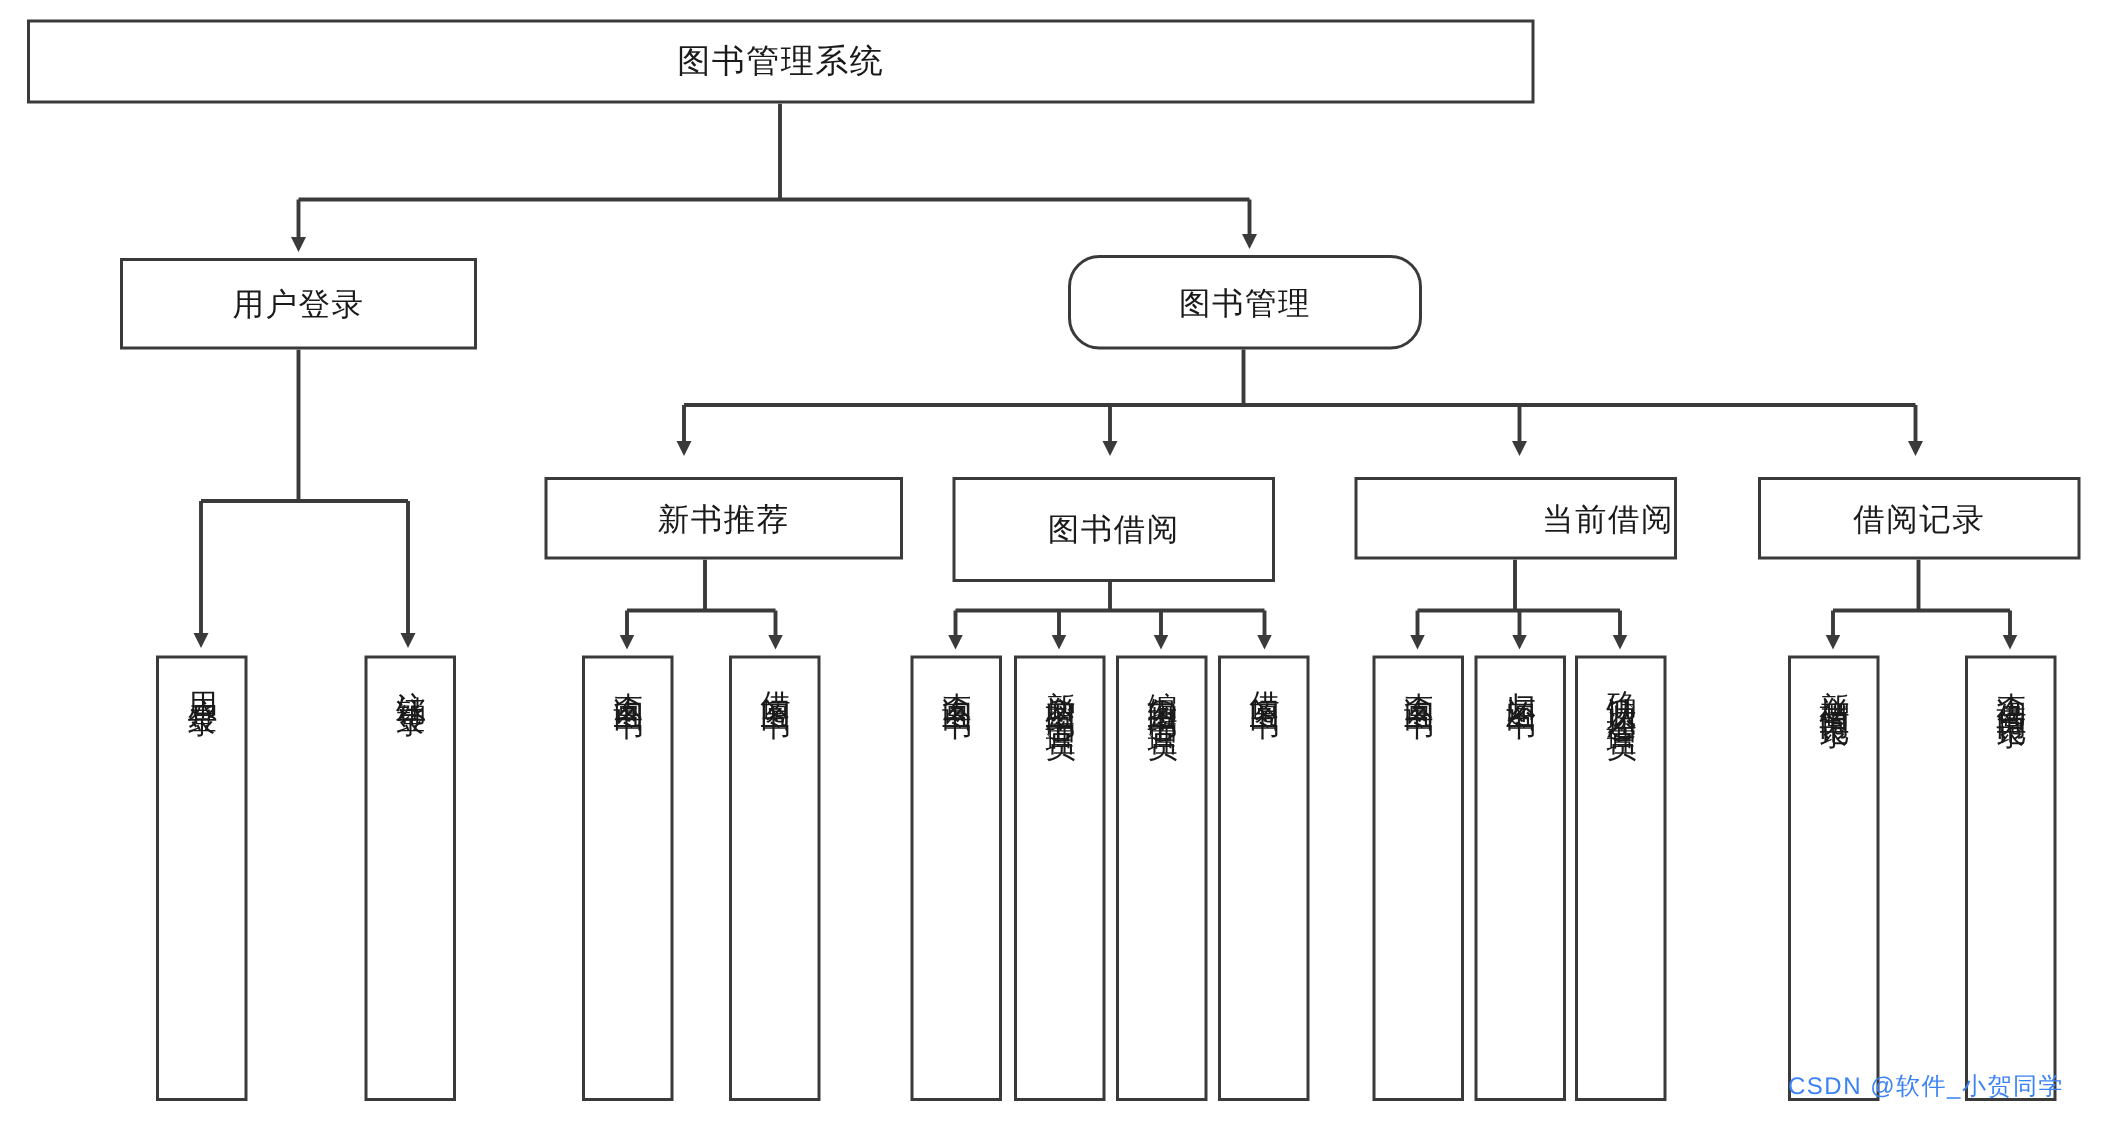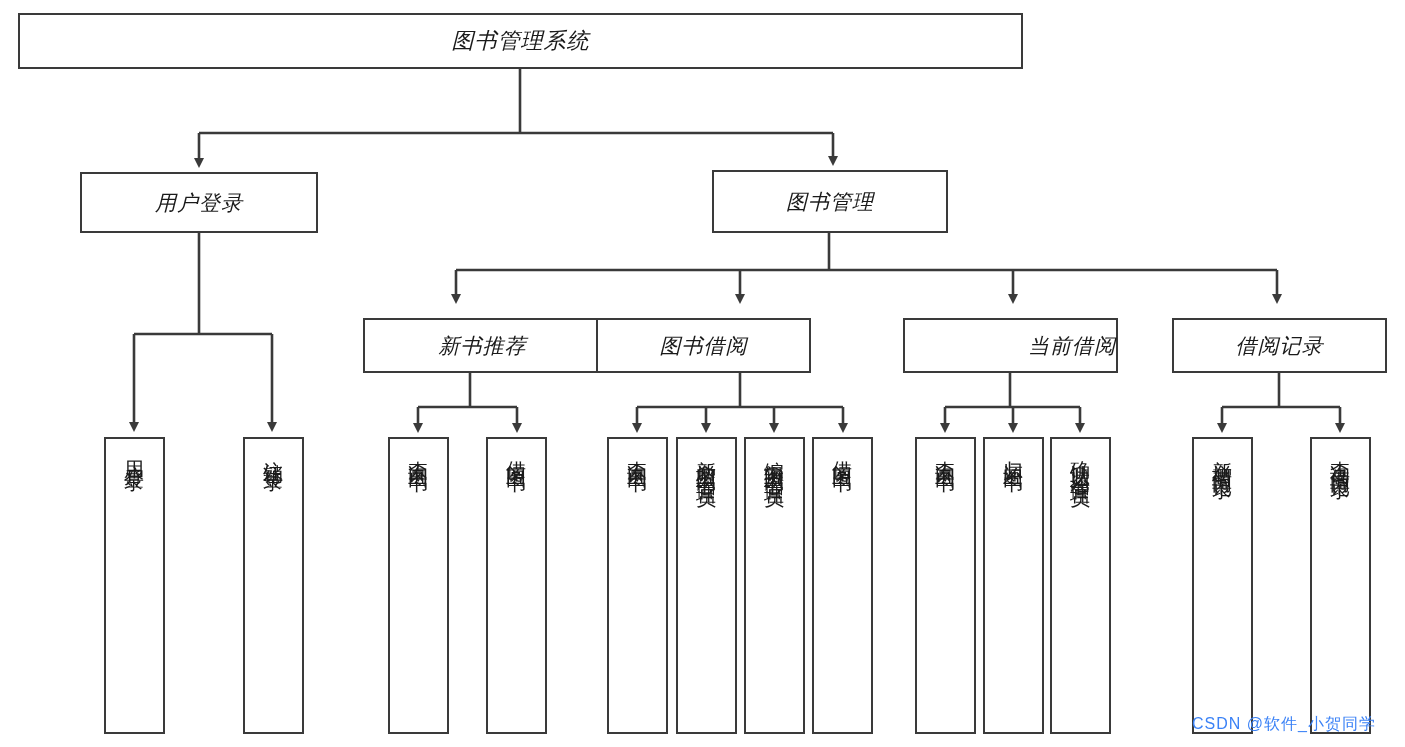--- a/index.html
+++ b/index.html
@@ -37,21 +37,21 @@
     padding-top:6px;
   }
   .node.v .vtext{
     writing-mode:vertical-rl;
     text-orientation:upright;
     letter-spacing:4px;
     line-height:1.0;
     white-space:nowrap;
     display:block;
   }
-  .node .htext{display:block;white-space:nowrap;font-style:italic;}
+  .node .htext{display:block;white-space:nowrap;}
 
   
   #watermark{
     position:absolute;
     left:1192px; top:714px;
     font-size:16px;
     color:#3b82f6;
     letter-spacing:1px;
     white-space:nowrap;
     z-index:3;
@@ -113,28 +113,28 @@
     </g>
   </svg>
 
   <div class="node h root" style="left: 18px; top: 13px; width: 1005px; height: 56px;">
     <span class="htext">图书管理系统</span>
   </div>
 
   <div class="node h" style="left: 80px; top: 172px; width: 238px; height: 61px;">
     <span class="htext">用户登录</span>
   </div>
-  <div class="node h" style="left: 712px; top: 170px; width: 236px; height: 63px;">
+  <div class="node h" style="left: 712px; top: 170px; width: 236px; height: 63px; border-radius: 21px;">
     <span class="htext">图书管理</span>
   </div>
 
   <div class="node h" style="left: 363px; top: 318px; width: 239px; height: 55px;">
     <span class="htext">新书推荐</span>
   </div>
-  <div class="node h" style="left: 596px; top: 318px; width: 215px; height: 55px;">
+  <div class="node h" style="left: 635px; top: 318px; width: 215px; height: 70px;">
     <span class="htext">图书借阅</span>
   </div>
   <div class="node h" style="left: 903px; top: 318px; width: 215px; height: 55px; justify-content: flex-end;">
     <span class="htext">当前借阅</span>
   </div>
   <div class="node h" style="left: 1172px; top: 318px; width: 215px; height: 55px; align-items: center;">
     <span class="htext">借阅记录</span>
   </div>
 
   <div class="node v" style="left: 104px; top: 437px; width: 61px; height: 297px;">

